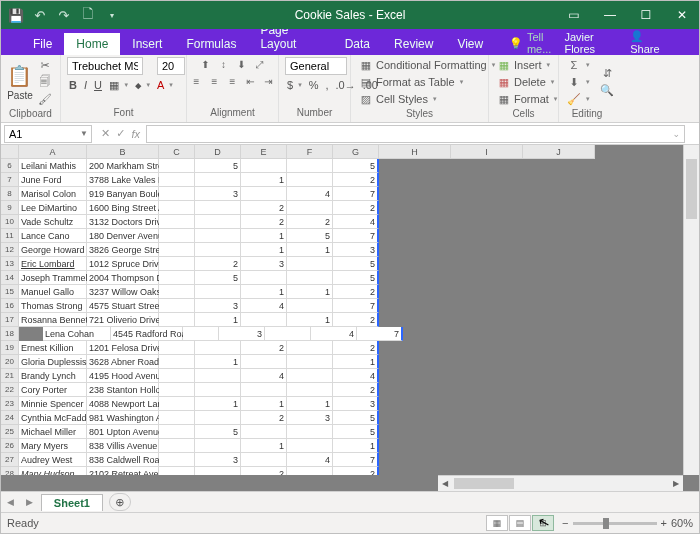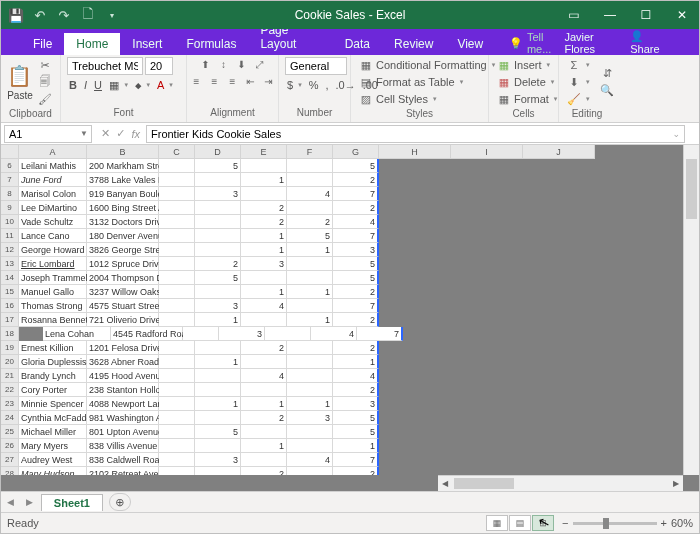--- a/index.html
+++ b/index.html
@@ -118,21 +118,21 @@
           </div>
         <div class="sbtn">
             <span class="sic">🖌</span>
           </div>
       </div>
     </div>
     <div class="group-lbl">Clipboard</div>
   </div>
   <div class="group" style="width:126px">
     <div class="group-body" style="flex-direction:column;align-items:stretch;gap:2px">
-      <div style="display:flex;gap:2px">
+      <div style="display:flex;gap:14px">
         <input class="fake" style="width: 76px;" value="Trebuchet MS">
         <input class="fake" style="width: 28px;" value="20">
       </div>
       <div style="display:flex;gap:3px">
         <span class="sbtn" style="font-weight:bold">B</span>
         <span class="sbtn" style="font-style:italic">I</span>
         <span class="sbtn" style="text-decoration:underline">U</span>
         <span class="sbtn">▦<span class="drop">▾</span></span>
         <span class="sbtn">🞙<span class="drop">▾</span></span>
         <span class="sbtn" style="color:#c00000">A<span class="drop">▾</span></span>
@@ -248,21 +248,20 @@
   <div class="namebox">
       <span>A1</span>
       <span class="dd">▼</span>
     </div>
   <div class="fxbtns">
     <span>✕</span>
     <span>✓</span>
     <span style="font-style:italic">fx</span>
   </div>
   <div class="fxbar">
-      <span>Frontier Kids Cookie Sales</span>
       <span class="exp">⌄</span>
     </div>
 </div>
 
 <div class="grid-wrap">
   <div class="sheet">
     <div class="watermark">Page 1</div>
     <div class="colhdr" id="colhdr">
         <div style="width: 18px;"></div>
         <div style="width: 68px;">A</div>
@@ -285,21 +284,21 @@
           <div class="cell num" style="width: 46px;">5</div>
           <div class="cell" style="width: 46px;"></div>
           <div class="cell" style="width: 46px;"></div>
           <div class="cell num gright" style="width: 46px;">5</div>
           <div class="cell" style="width: 72px; background: rgb(128, 128, 128); border-color: rgb(128, 128, 128);"></div>
           <div class="cell" style="width: 72px; background: rgb(128, 128, 128); border-color: rgb(128, 128, 128);"></div>
           <div class="cell" style="width: 72px; background: rgb(128, 128, 128); border-color: rgb(128, 128, 128);"></div>
         </div>
         <div class="row">
           <div class="rh">7</div>
-          <div class="cell" style="width: 68px; font-style: italic;">June Ford</div>
+          <div class="cell" style="width: 68px;">June Ford</div>
           <div class="cell" style="width: 72px;">3788 Lake Vales Lane</div>
           <div class="cell" style="width: 36px;"></div>
           <div class="cell" style="width: 46px;"></div>
           <div class="cell num" style="width: 46px;">1</div>
           <div class="cell" style="width: 46px;"></div>
           <div class="cell num gright" style="width: 46px;">2</div>
           <div class="cell" style="width: 72px; background: rgb(128, 128, 128); border-color: rgb(128, 128, 128);"></div>
           <div class="cell" style="width: 72px; background: rgb(128, 128, 128); border-color: rgb(128, 128, 128);"></div>
           <div class="cell" style="width: 72px; background: rgb(128, 128, 128); border-color: rgb(128, 128, 128);"></div>
         </div>

